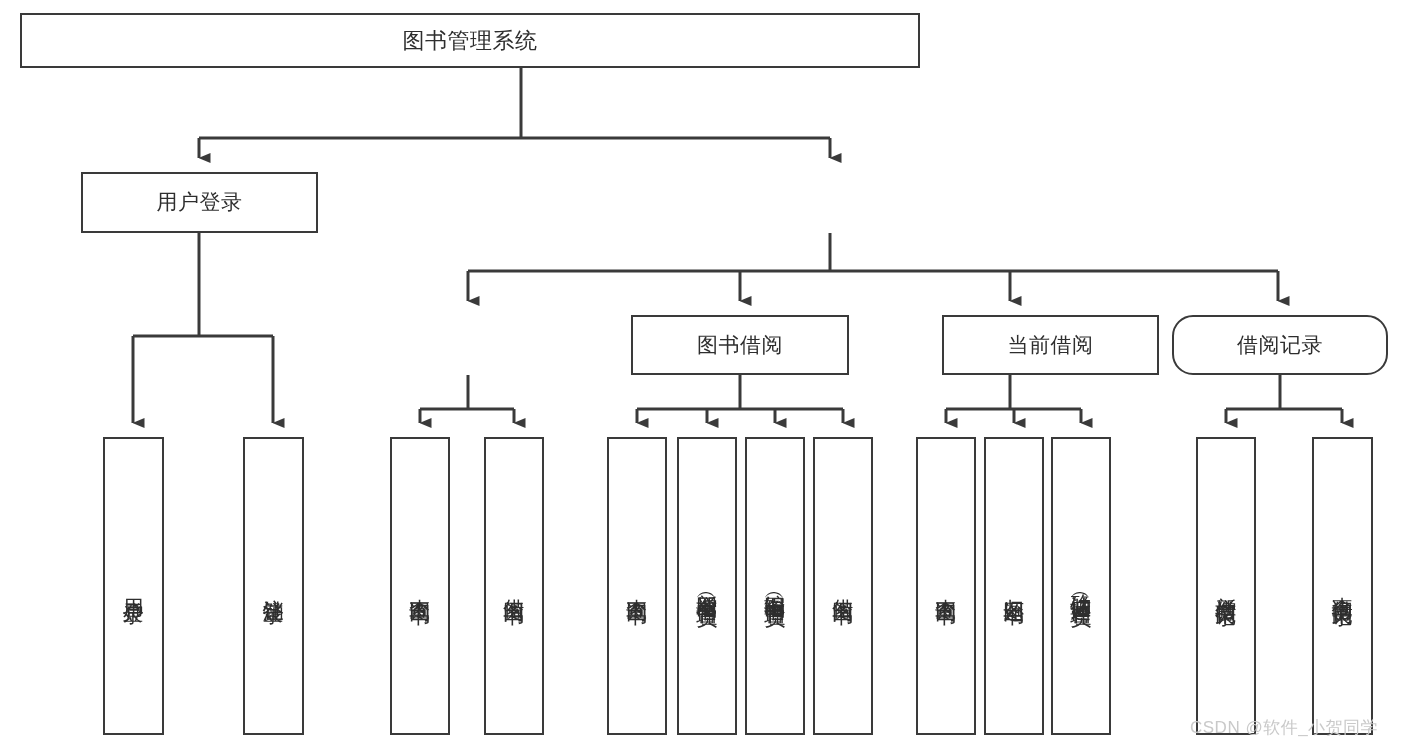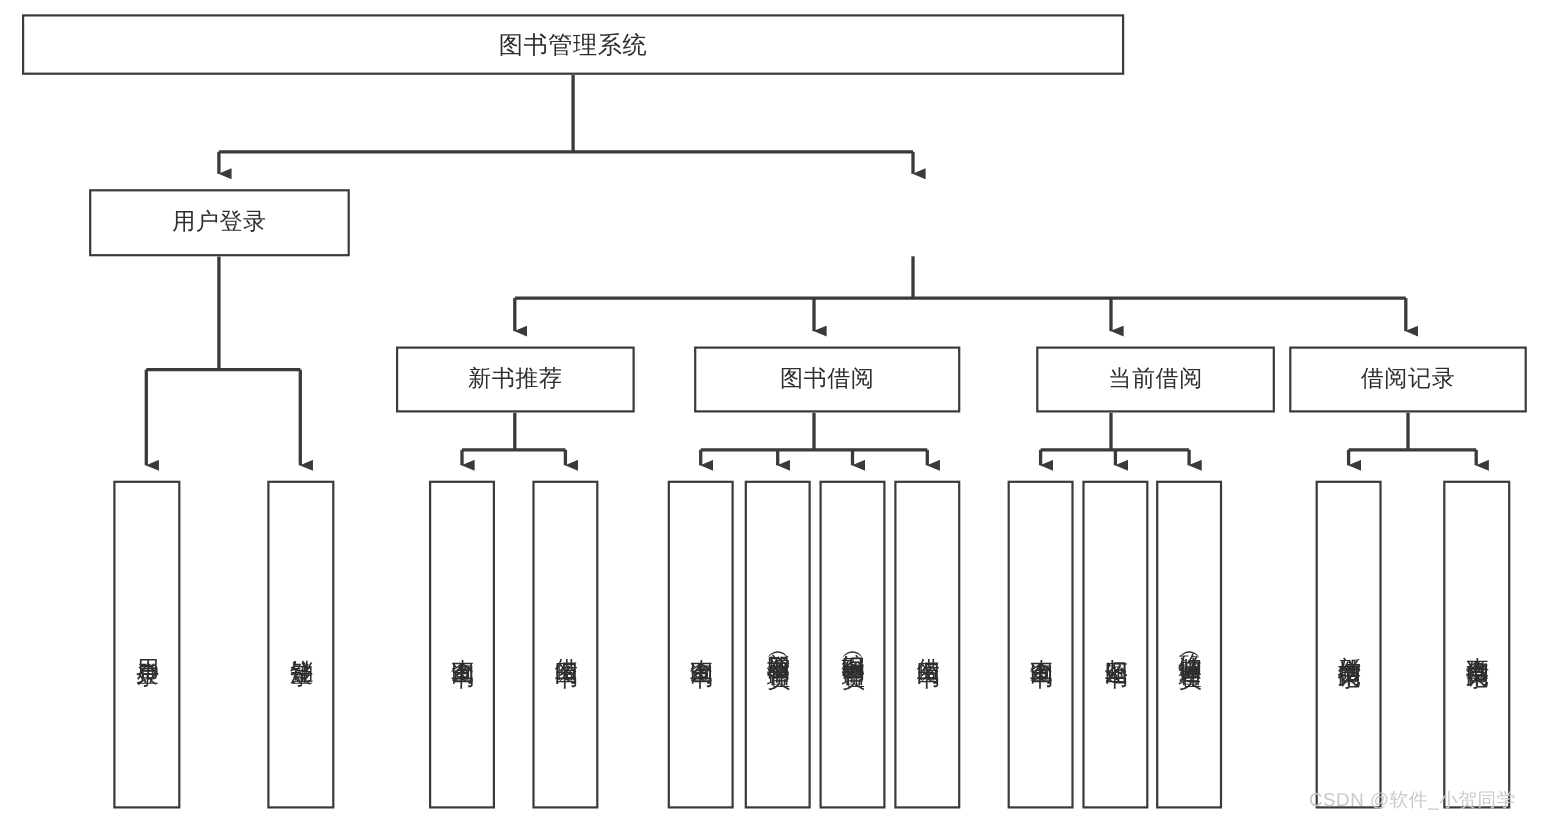--- a/index.html
+++ b/index.html
@@ -117,38 +117,35 @@
         <line x1="946" y1="409" x2="946" y2="423" marker-end="url(#arrow)"></line>
         <line x1="1014" y1="409" x2="1014" y2="423" marker-end="url(#arrow)"></line>
         <line x1="1081" y1="409" x2="1081" y2="423" marker-end="url(#arrow)"></line>
         <line x1="1280" y1="375" x2="1280" y2="409"></line>
         <line x1="1226" y1="409" x2="1342" y2="409"></line>
         <line x1="1226" y1="409" x2="1226" y2="423" marker-end="url(#arrow)"></line>
         <line x1="1342" y1="409" x2="1342" y2="423" marker-end="url(#arrow)"></line>
       </g>
   </svg>
 
-  <div class="node h-node root" style="left: 20px; top: 13px; width: 1002px; height: 55px; border-color: rgb(58, 58, 58); color: rgb(46, 46, 46);">
+  <div class="node h-node root" style="left: 20px; top: 13px; width: 900px; height: 55px; border-color: rgb(58, 58, 58); color: rgb(46, 46, 46);">
     <span class="node-label">图书管理系统</span>
   </div>
 
   <div class="node h-node" style="left: 81px; top: 172px; width: 237px; height: 61px; border-color: rgb(58, 58, 58); color: rgb(46, 46, 46);">
     <span class="node-label">用户登录</span>
   </div>
 
-  <div class="node h-node" style="left: 360px; top: 315px; width: 217px; height: 60px; border-color: rgb(58, 58, 58); color: rgb(46, 46, 46);">
-    <span class="node-label">新书推荐</span>
-  </div>
-  <div class="node h-node" style="left: 631px; top: 315px; width: 242px; height: 60px; border-color: rgb(58, 58, 58); color: rgb(46, 46, 46);">
+  <div class="node h-node" style="left: 631px; top: 315px; width: 218px; height: 60px; border-color: rgb(58, 58, 58); color: rgb(46, 46, 46);">
     <span class="node-label">图书借阅</span>
   </div>
   <div class="node h-node" style="left: 902px; top: 315px; width: 217px; height: 60px; border-color: rgb(58, 58, 58); color: rgb(46, 46, 46); margin-left: 40px;">
     <span class="node-label">当前借阅</span>
   </div>
-  <div class="node h-node" style="left: 1172px; top: 315px; width: 216px; height: 60px; border-color: rgb(58, 58, 58); color: rgb(46, 46, 46);">
+  <div class="node h-node" style="left: 1172px; top: 315px; width: 216px; height: 60px; border-color: rgb(58, 58, 58); color: rgb(46, 46, 46); border-radius: 21px;">
     <span class="node-label">借阅记录</span>
   </div>
 
   <div class="node v-node" style="left: 103px; top: 437px; width: 61px; height: 298px; border-color: rgb(58, 58, 58); color: rgb(46, 46, 46);">
     <span class="node-label">用户登录</span>
   </div>
   <div class="node v-node" style="left: 243px; top: 437px; width: 61px; height: 298px; border-color: rgb(58, 58, 58); color: rgb(46, 46, 46);">
     <span class="node-label">注销登录</span>
   </div>
   <div class="node v-node" style="left: 390px; top: 437px; width: 60px; height: 298px; border-color: rgb(58, 58, 58); color: rgb(46, 46, 46);">

